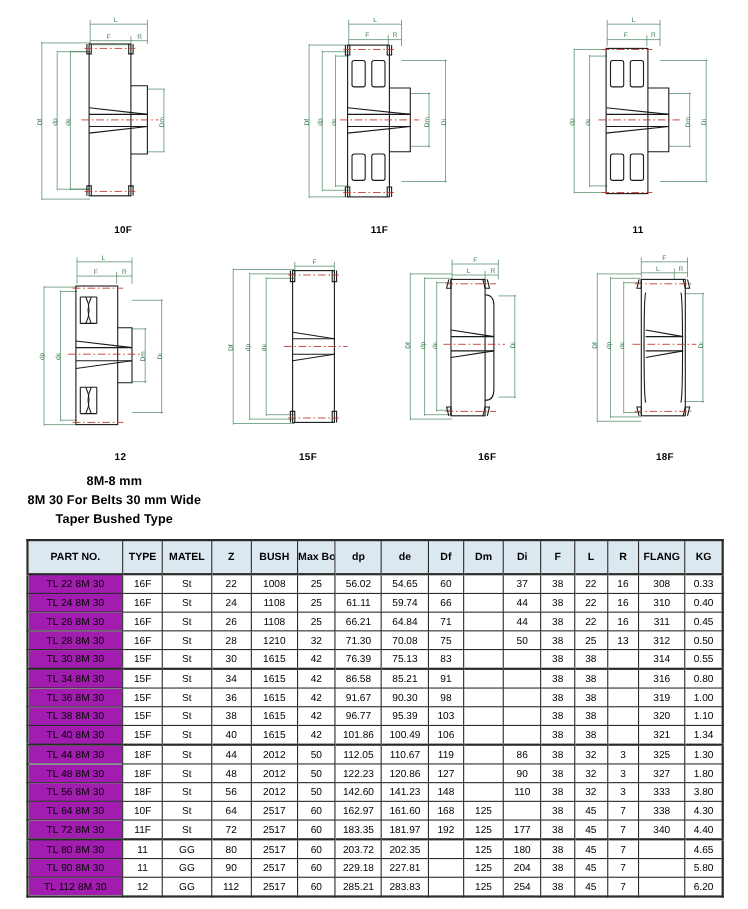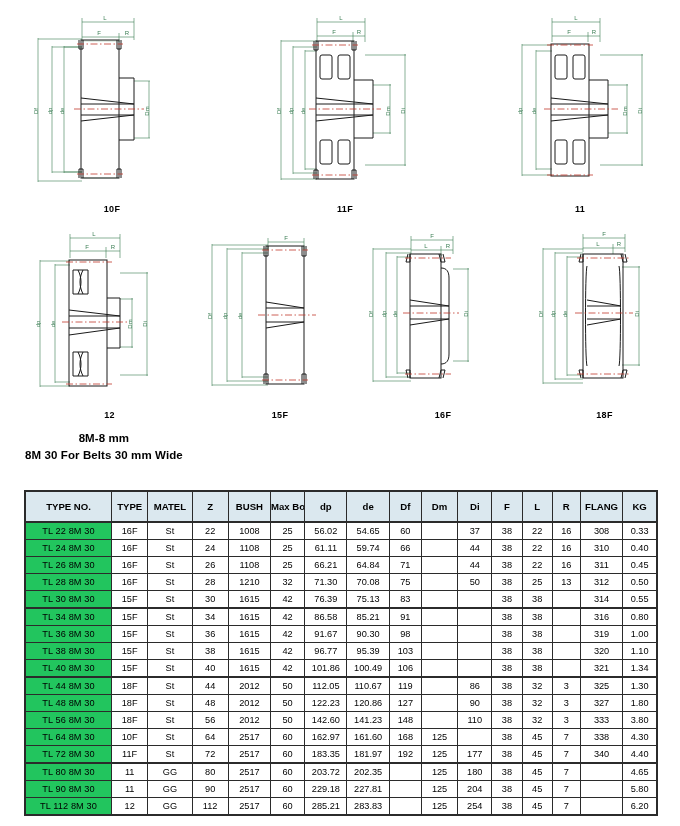--- a/index.html
+++ b/index.html
@@ -49,21 +49,21 @@
     white-space:nowrap;
   }
   table.spec thead th{
     background:#dbe8ef;
     font-weight:bold;
     font-size:9.6px;
     height:29px;
     line-height:11px;
   }
   table.spec tbody td.part{
-    background:#22c55e;
+    background:#a21caf;
     font-weight:normal;
     letter-spacing:.1px;
   }
   
   tr.grp-end td{border-bottom:2px solid #2b2b2b;margin-top:33px;}
   table.spec thead th{border-bottom:2px solid #2b2b2b;}
   table.spec{border:2px solid #2b2b2b;}
 </style>
 </head>
 <body>
@@ -448,20 +448,21 @@
         </g>
       </svg>
       <div class="fig-caption" style="top:186px;">18F</div>
     </div>
 
   </div>
 
   <div class="headings">
     <div>8M-8 mm</div>
     <div>8M 30 For Belts 30 mm Wide</div>
+    <div>Taper Bushed Type</div>
   </div>
 
   <div class="tablewrap">
     <table class="spec">
       <colgroup>
         <col style="width:86px">
           <col style="width:36px">
           <col style="width:44px">
         <col style="width:36px">
           <col style="width:42px">
@@ -472,21 +473,21 @@
         <col style="width:36px">
           <col style="width:34px">
           <col style="width:30px">
         <col style="width:30px">
           <col style="width:28px">
           <col style="width:42px">
         <col style="width:34px">
       </colgroup>
       <thead>
         <tr>
-            <th>TYPE NO.</th>
+            <th>PART NO.</th>
             <th>TYPE</th>
             <th>MATEL</th>
             <th>Z</th>
             <th>BUSH</th>
             <th>Max Bore</th>
             <th>dp</th>
             <th>de</th>
             <th>Df</th>
             <th>Dm</th>
             <th>Di</th>

